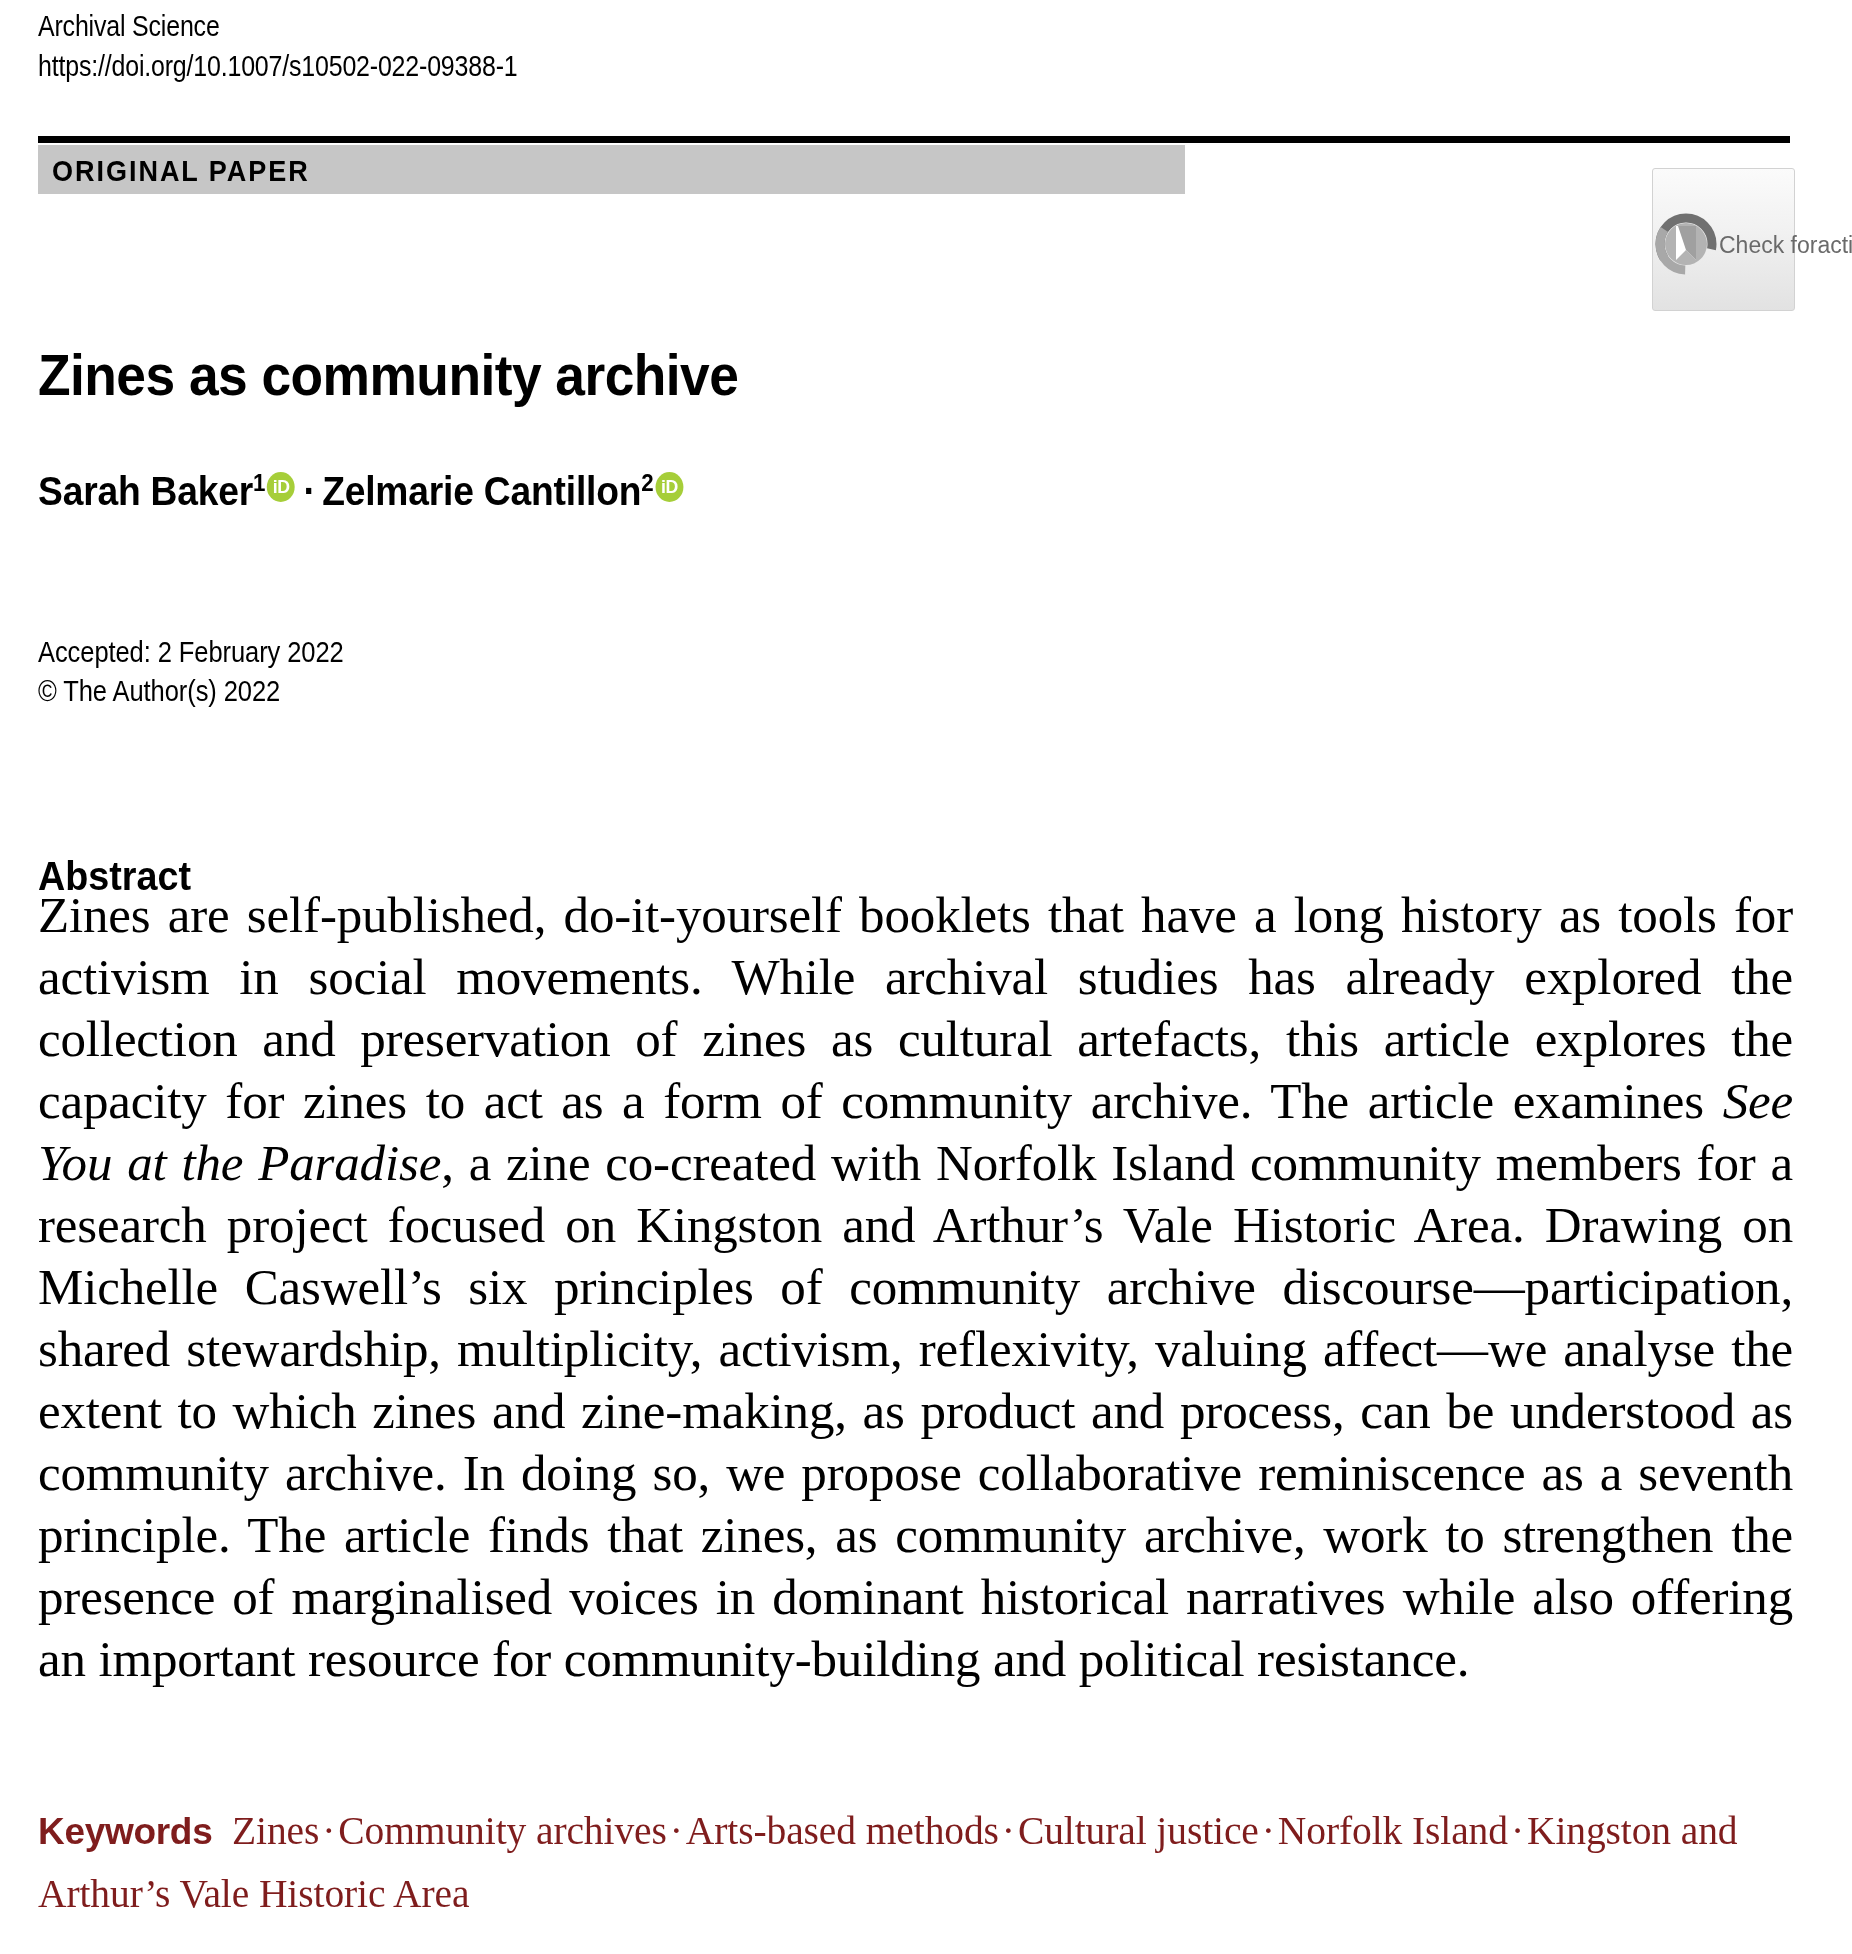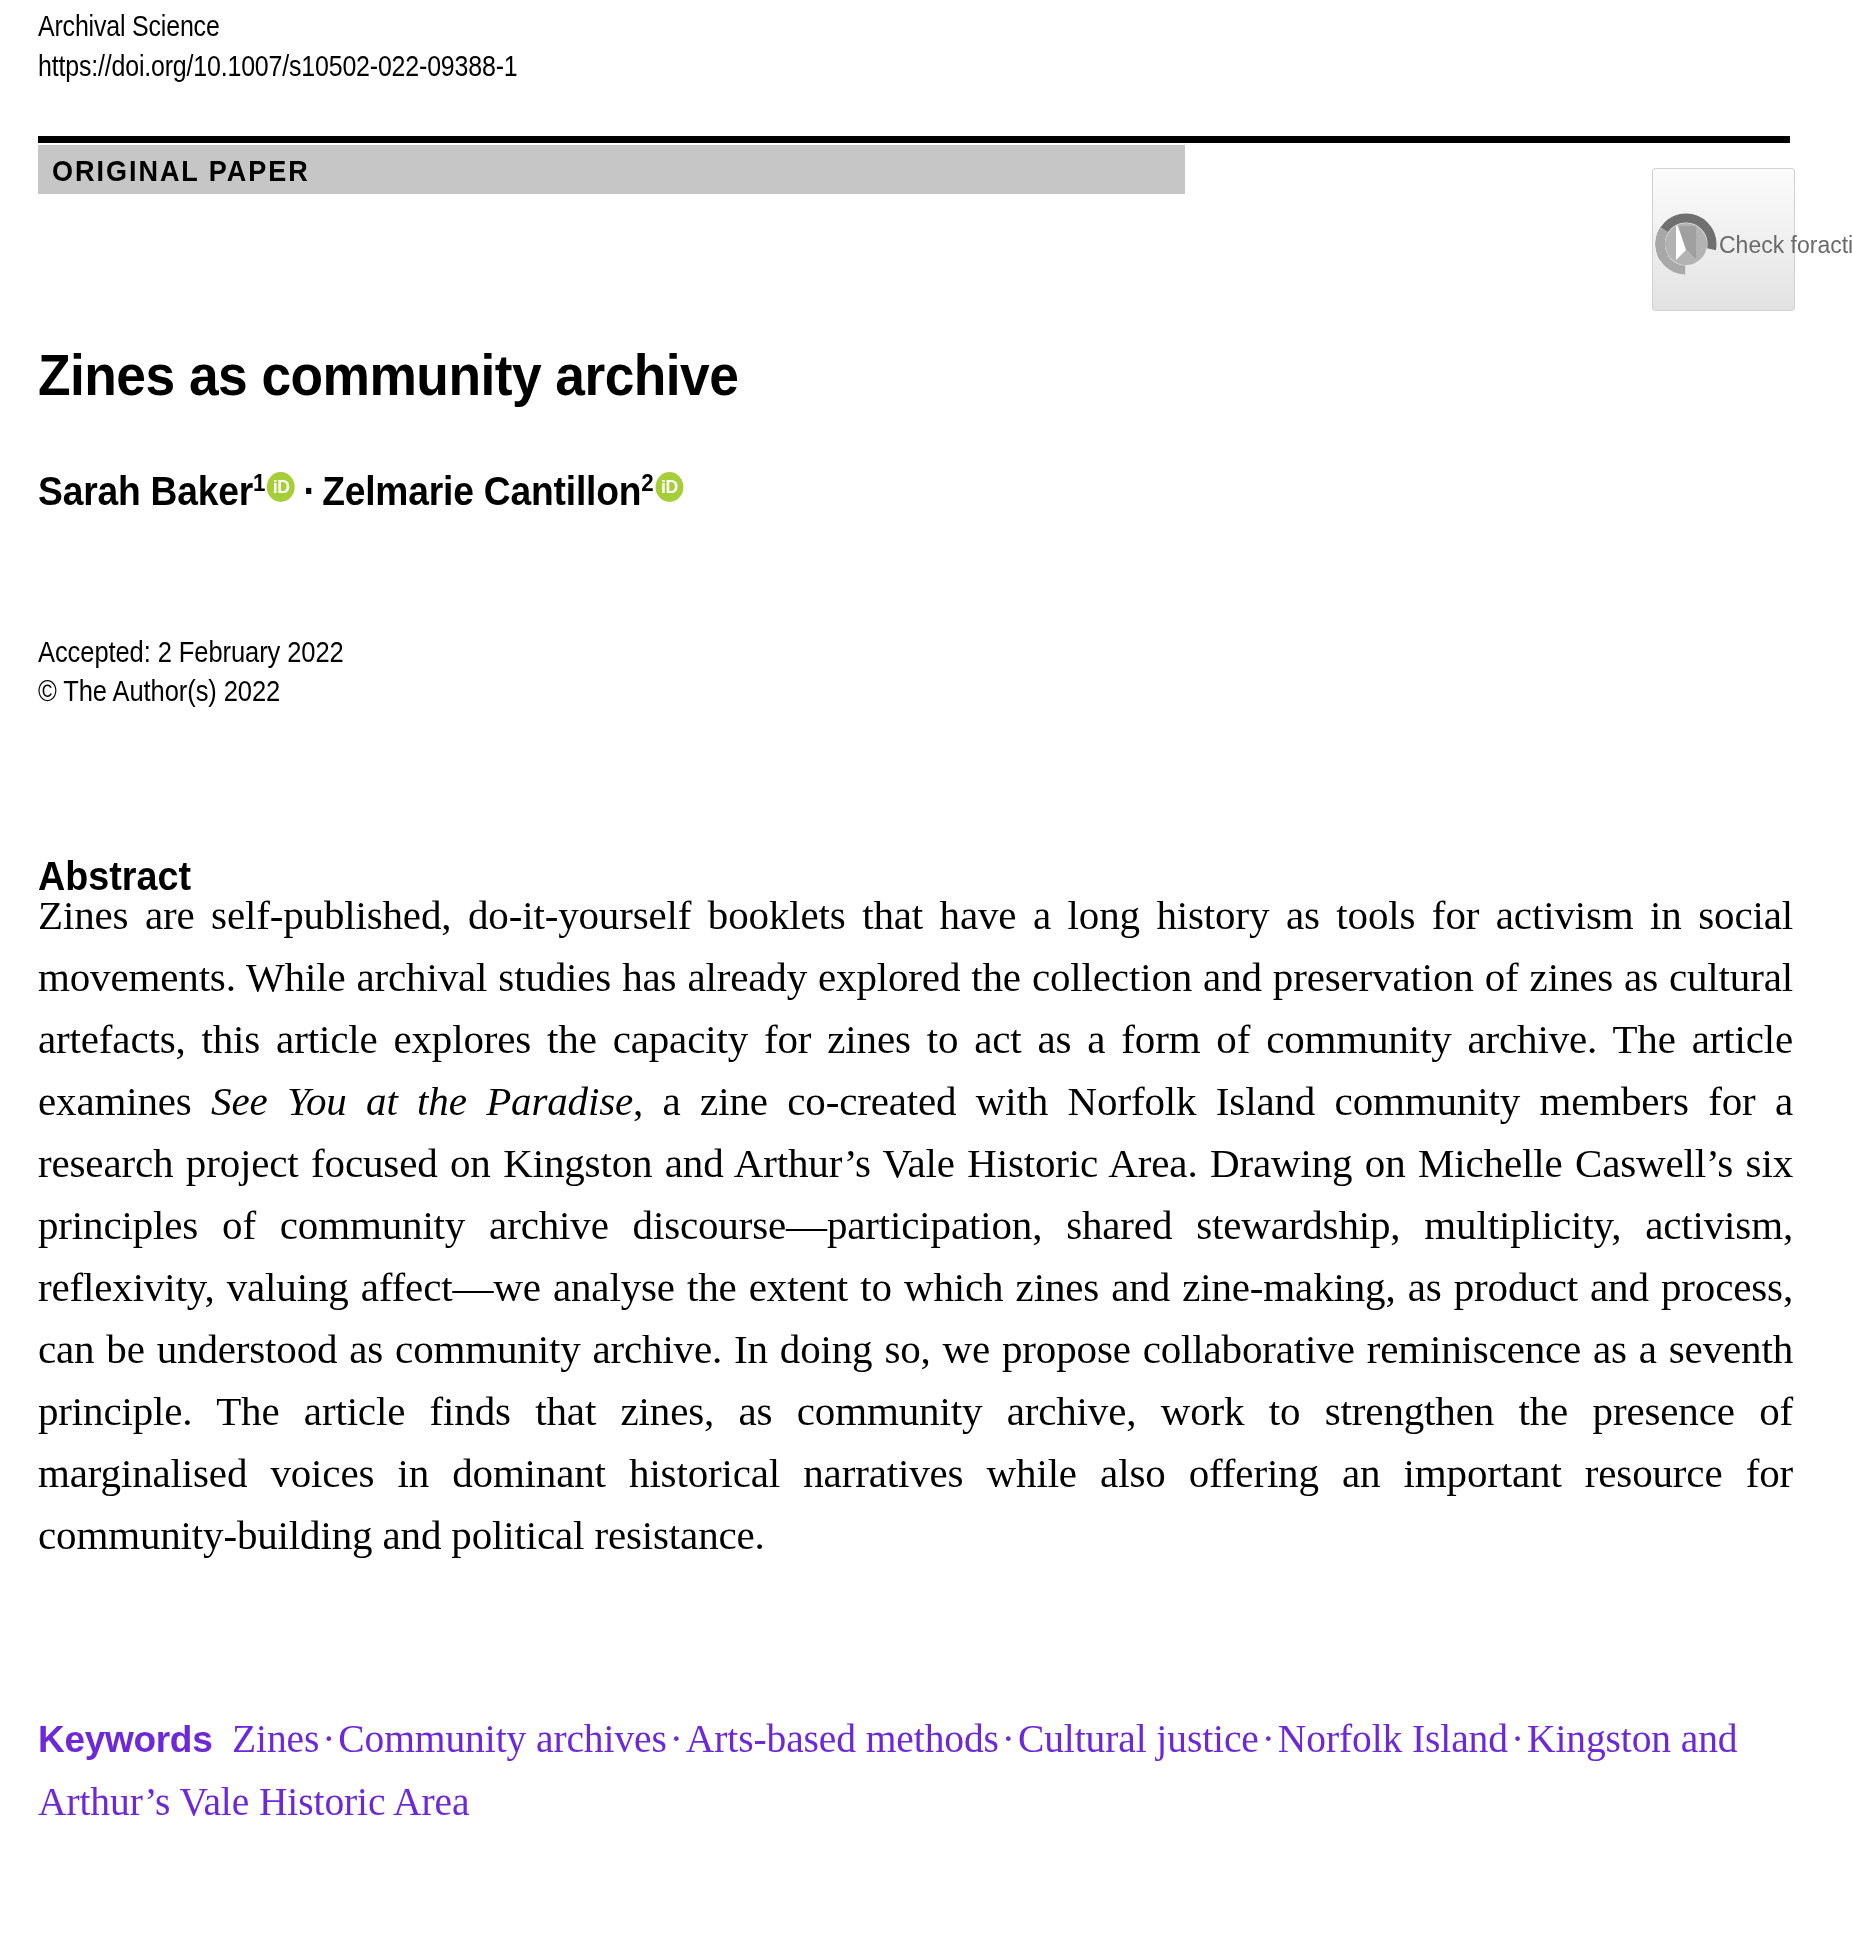--- a/index.html
+++ b/index.html
@@ -203,39 +203,39 @@
     color: #000;
     transform: scaleX(0.92);
     transform-origin: left center;
   }
   .abstract-body {
     position: absolute;
     left: 38px;
     top: 884px;
     width: 1755px;
     font-family: "Liberation Serif", serif;
-    font-size: 41px;
+    font-size: 51px;
     line-height: 62px;
     color: #000;
     text-align: justify;
     text-justify: inter-word;
     letter-spacing: -0.15px;
   }
   .abstract-body i { font-style: italic; }
 
   
   .keywords {
     position: absolute;
     left: 38px;
-    top: 1708px;
+    top: 1800px;
     width: 1760px;
     font-family: "Liberation Serif", serif;
     font-size: 39.5px;
     line-height: 62px;
-    color: #6d28d9;
+    color: #7f1d1d;
     letter-spacing: -0.1px;
   }
   .keywords-label {
     font-weight: bold;
     font-family: "Liberation Sans", sans-serif;
     font-size: 37px;
     letter-spacing: -0.3px;
   }
   .kw-sep { padding: 0 3px; }
 </style>

